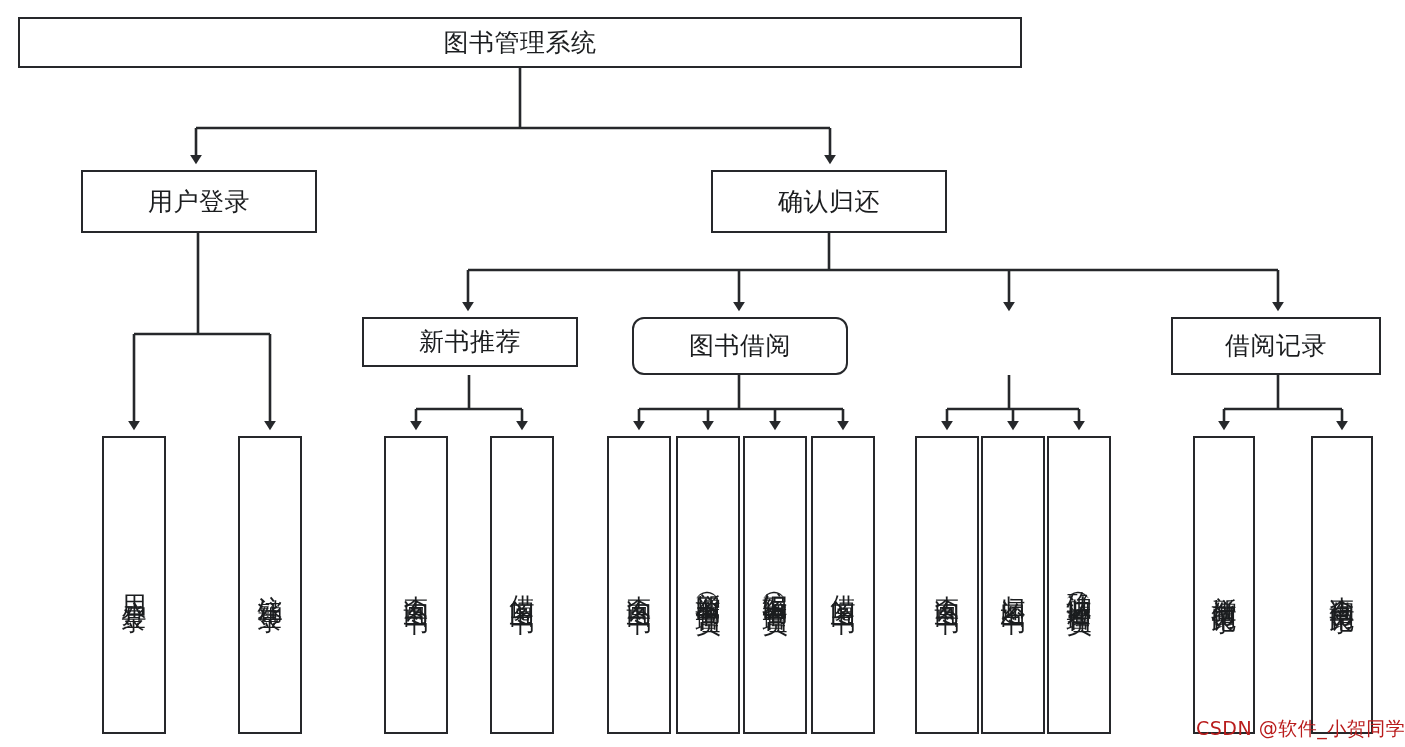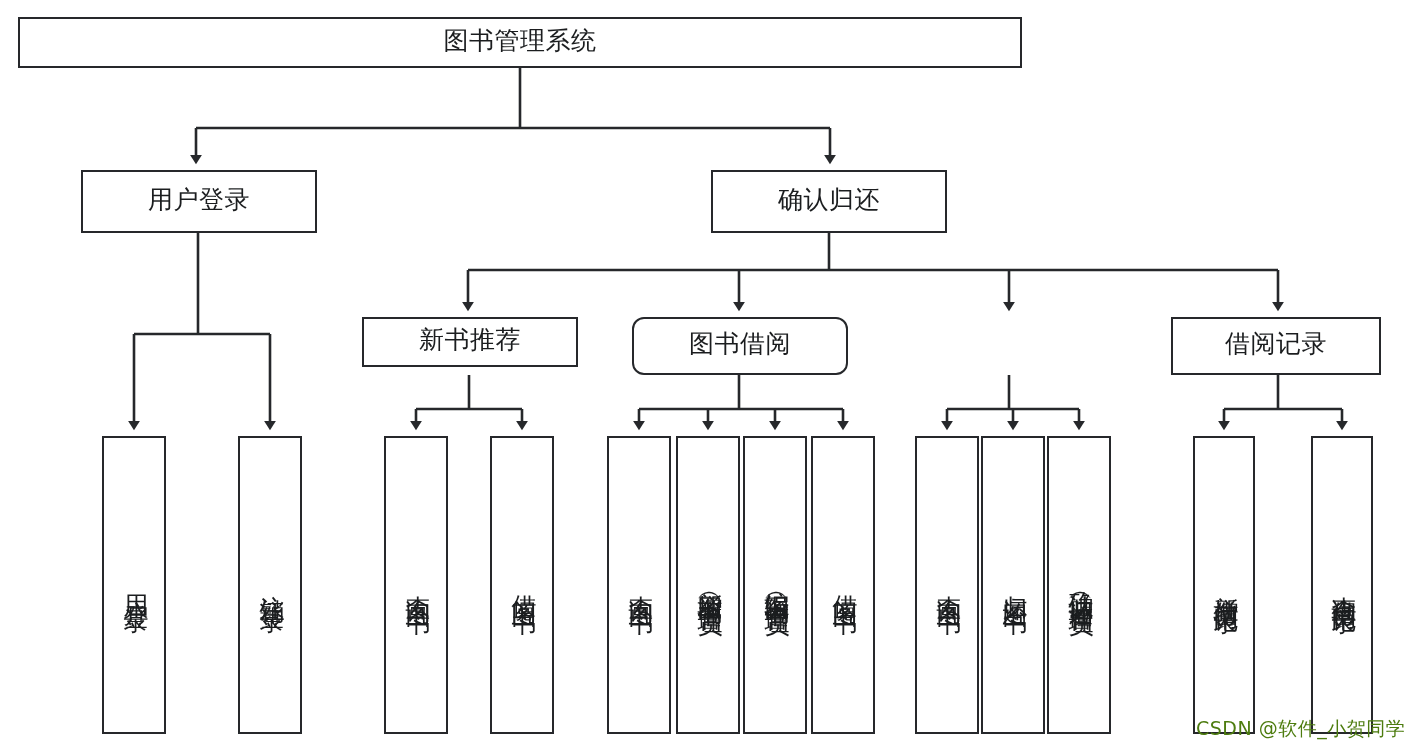--- a/index.html
+++ b/index.html
@@ -36,21 +36,20 @@
     justify-content: center;
     color: #1b1d1f;
     z-index: 2;
   }
   .node .label {
     display: block;
     text-align: center;
     line-height: 1.18;
     letter-spacing: 0.5px;
     white-space: nowrap;
-    font-family: Liberation Mono, monospace;
   }
   
   .node.horiz .label {
     font-size: 25px;
   }
   .node.root .label {
     font-size: 25px;
   }
   
   .node.vert {
@@ -66,21 +65,21 @@
     letter-spacing: 5px;
     white-space: nowrap;
     max-height: 100%;
   }
   .node.vert.tall .label {
     letter-spacing: 3px;
   }
   .watermark {
     position: absolute;
     font-size: 19px;
-    color: #4d7c0f;
+    color: #b91c1c;
     white-space: nowrap;
     z-index: 3;
     letter-spacing: 0.5px;
   }
 </style>
 </head>
 <body>
 
 <div id="canvas">
 

